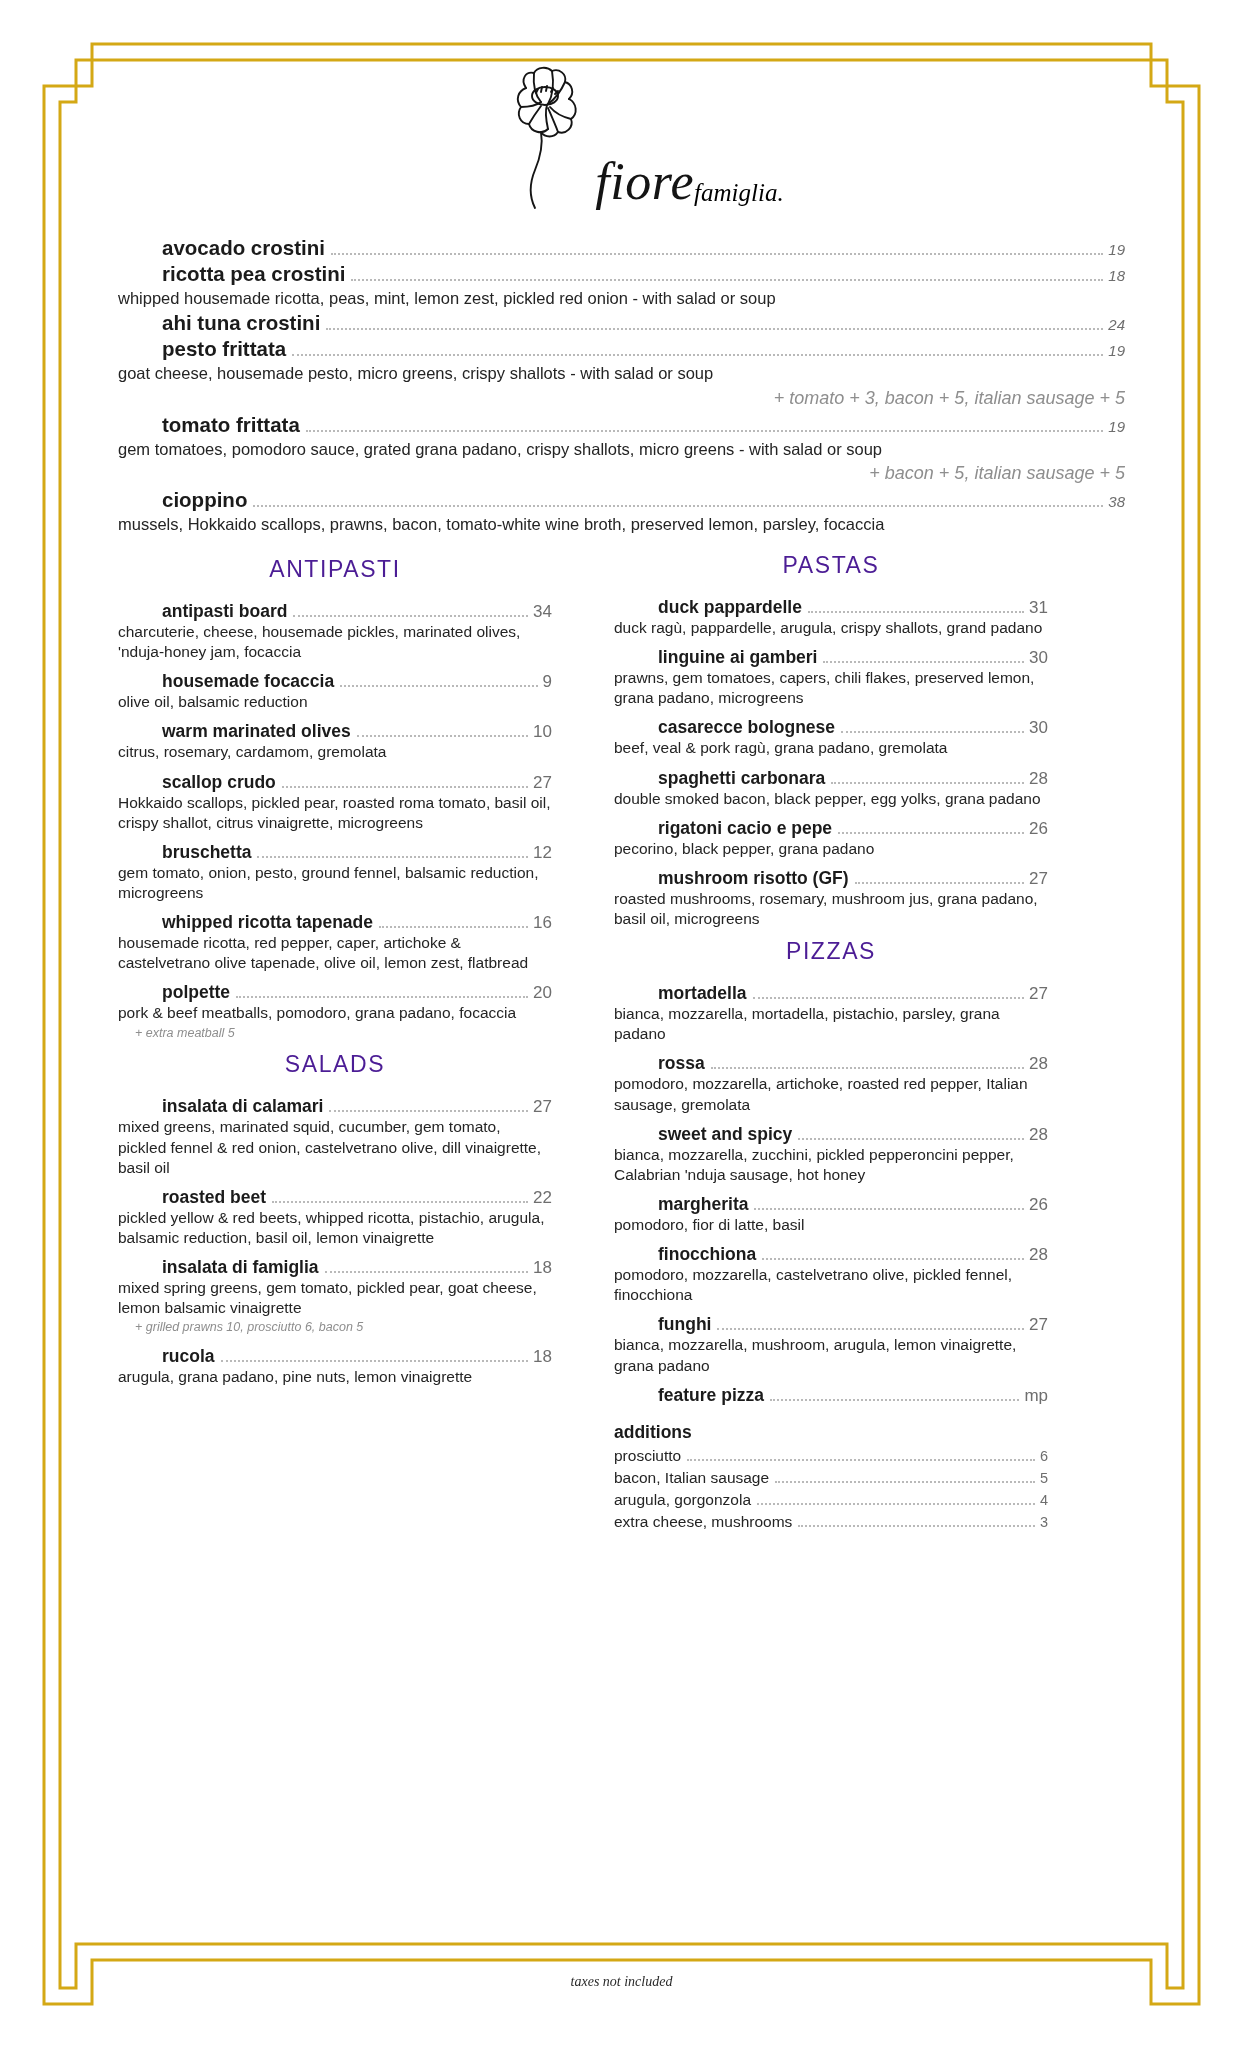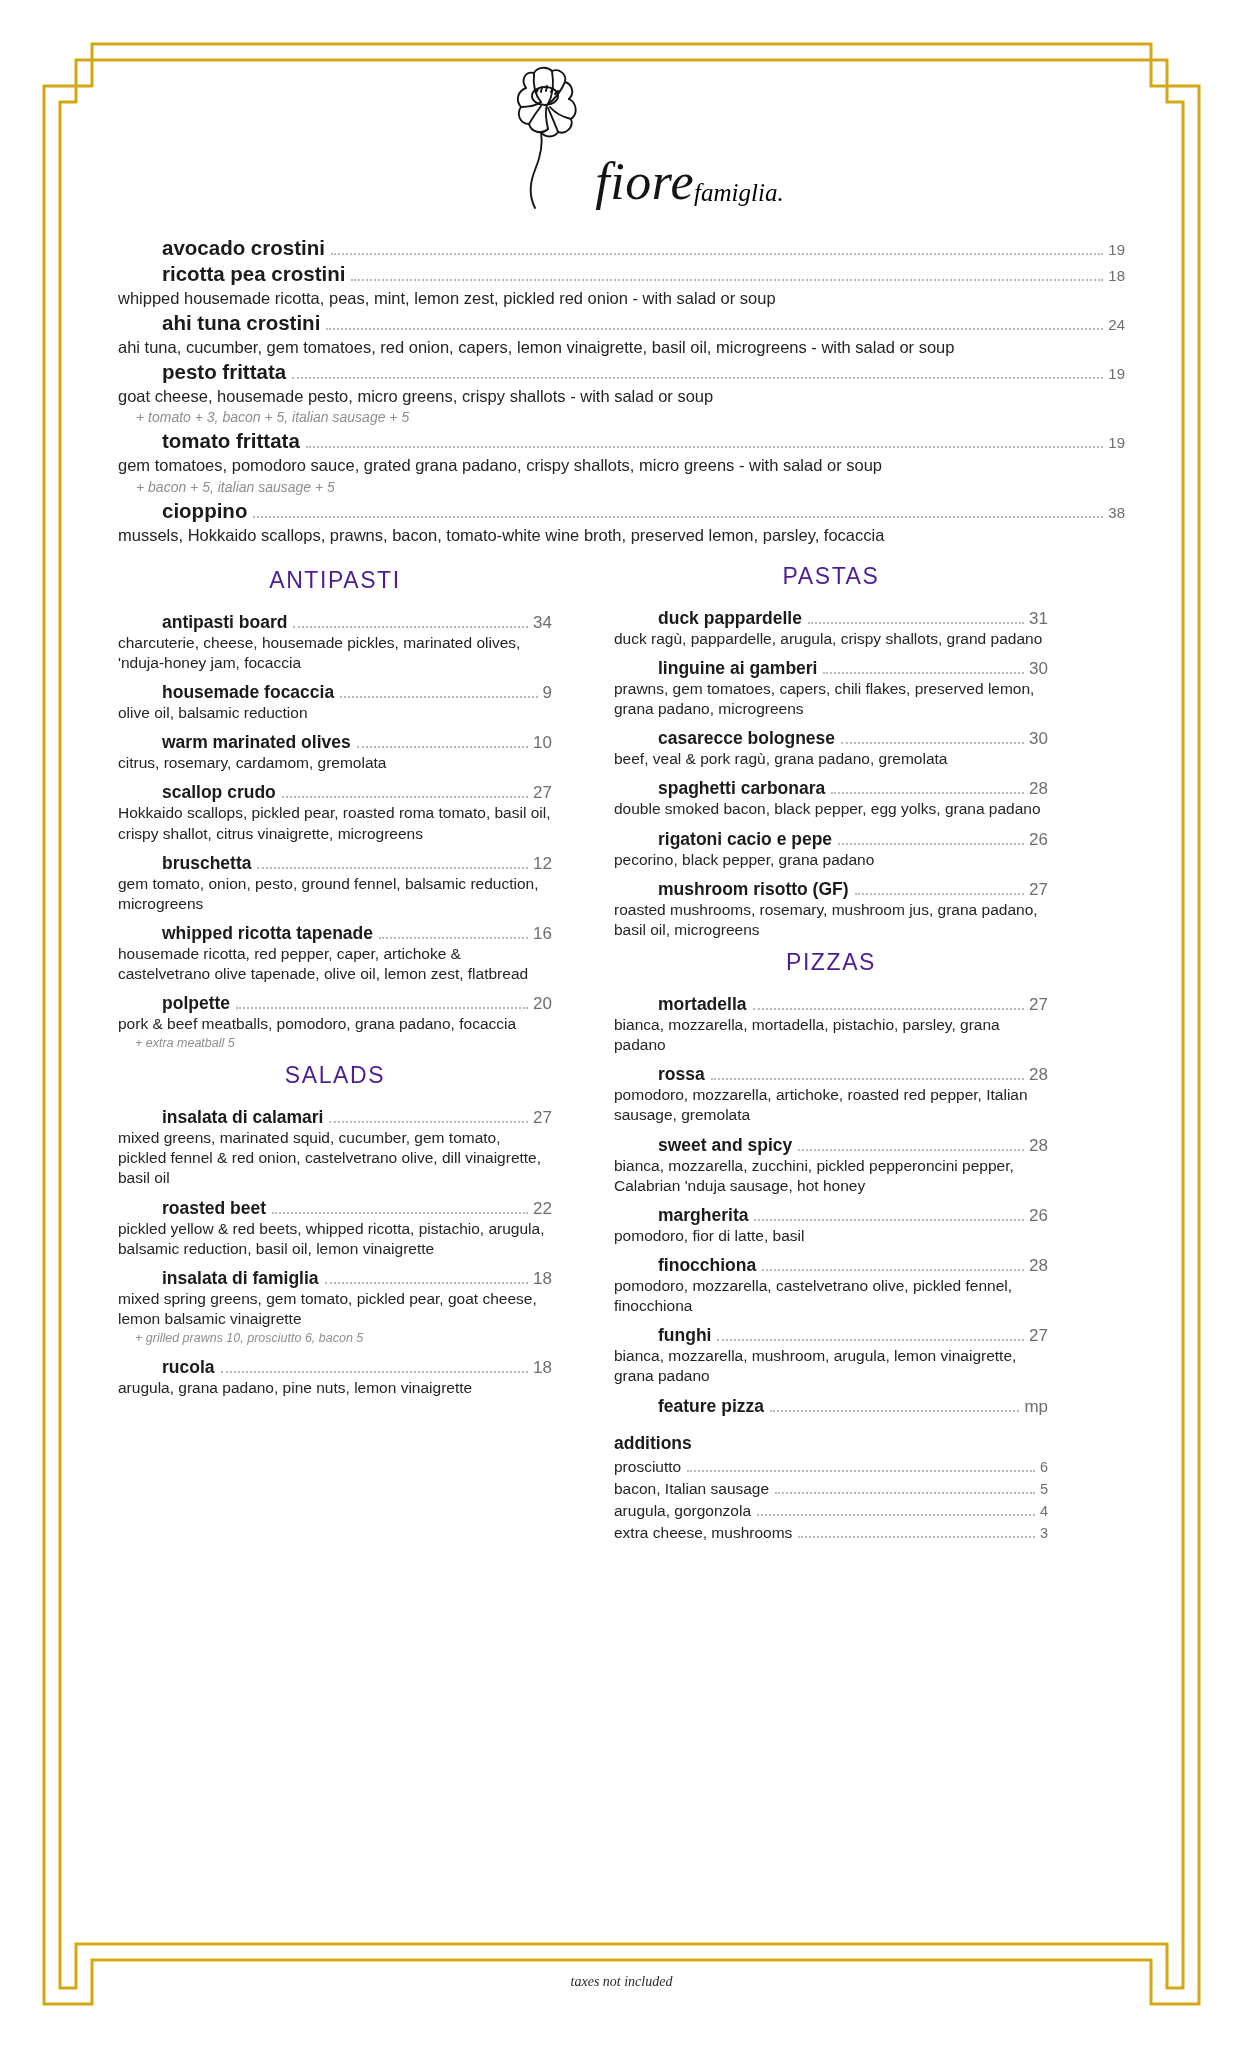--- a/index.html
+++ b/index.html
@@ -94,23 +94,23 @@
   .item-desc { color: #242424; }
   .item-add {
     color: #8e8e8e;
     font-style: italic;
   }
 
   
   .top-block { margin-top: 24px; }
   .top-block .item { margin-bottom: 1px; }
   .top-block .item-name { font-size: 20.5px; }
-  .top-block .item-price { font-size: 15px; }
+  .top-block .item-price { font-size: 15px; font-style: italic; }
   .top-block .item-desc { font-size: 16.5px; line-height: 1.38; }
-  .top-block .item-add { font-size: 14px; padding-left: 18px; line-height: 1.5; }
+  .top-block .item-add { font-size: 18px; padding-left: 18px; line-height: 1.5; text-align: right; }
   .top-block .dots { margin-bottom: 6px; }
 
   
   .columns {
     display: flex;
     gap: 62px;
     margin-top: 14px;
   }
   .col { width: 434px; }
   .col-right { width: 434px; }
@@ -228,21 +228,20 @@
             <span class="item-price">18</span>
           </div>
           <div class="item-desc">whipped housemade ricotta, peas, mint, lemon zest, pickled red onion - with salad or soup</div>
         </div>
         <div class="item">
           <div class="item-head">
             <span class="item-name">ahi tuna crostini</span>
             <span class="dots"></span>
             <span class="item-price">24</span>
           </div>
-          <div class="item-desc">ahi tuna, cucumber, gem tomatoes, red onion, capers, lemon vinaigrette, basil oil, microgreens - with salad or soup</div>
         </div>
         <div class="item">
           <div class="item-head">
             <span class="item-name">pesto frittata</span>
             <span class="dots"></span>
             <span class="item-price">19</span>
           </div>
           <div class="item-desc">goat cheese, housemade pesto, micro greens, crispy shallots - with salad or soup</div>
           <div class="item-add">+ tomato + 3, bacon + 5, italian sausage + 5</div>
         </div>

